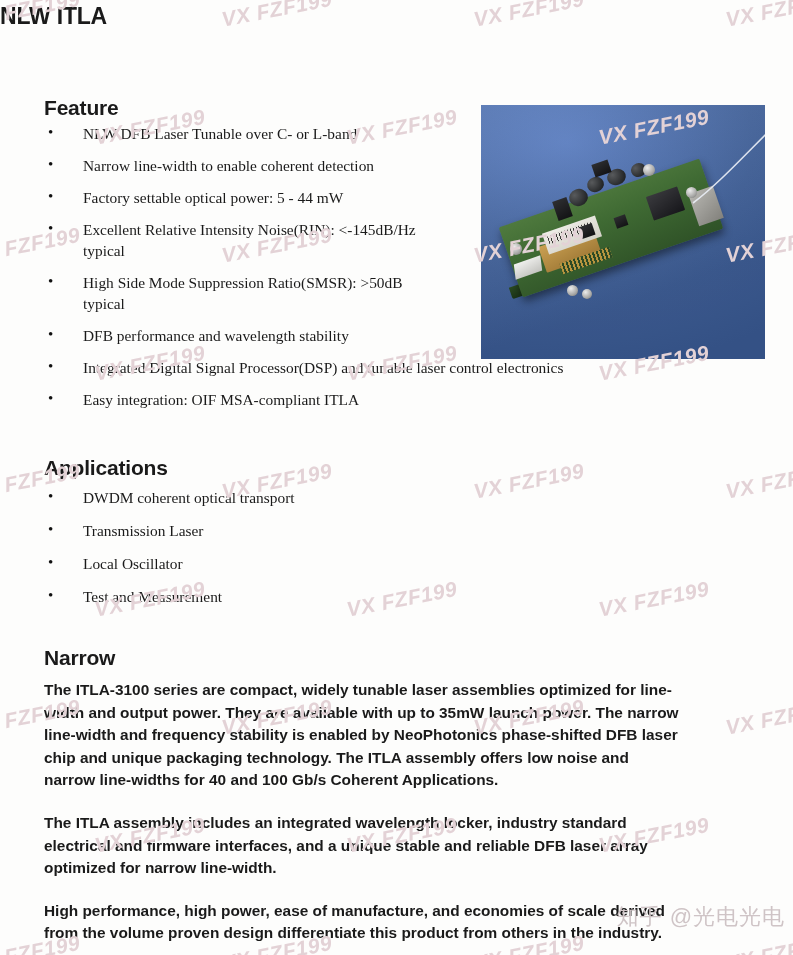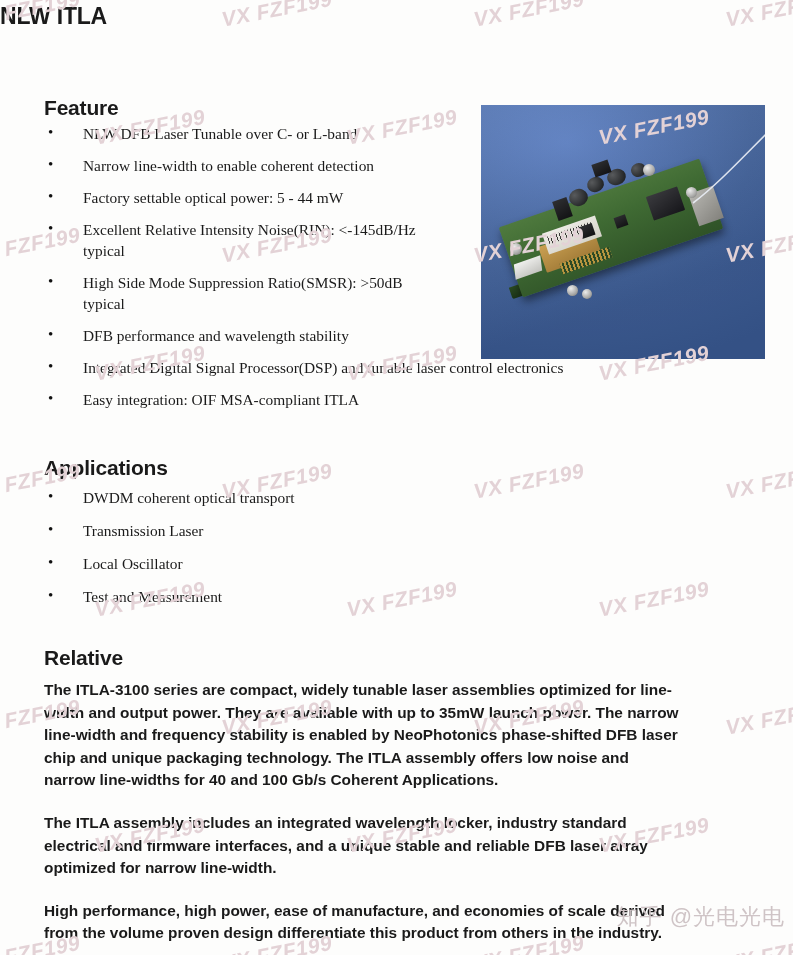--- a/index.html
+++ b/index.html
@@ -374,20 +374,20 @@
     </ul>
 
   <div class="section-heading" id="applications-heading">Applications</div>
   <ul class="bullets" id="applications-list">
       <li class="wide"><span>DWDM coherent optical transport</span></li>
       <li class="wide"><span>Transmission Laser</span></li>
       <li class="wide"><span>Local Oscillator</span></li>
       <li class="wide"><span>Test and Measurement</span></li>
     </ul>
 
-  <div class="section-heading" id="general-heading">Relative</div>
+  <div class="section-heading" id="general-heading">Narrow</div>
   <div id="general-body">
       <p>The ITLA-3100 series are compact, widely tunable laser assemblies optimized for line-width and output power. They are available with up to 35mW launch power. The narrow line-width and frequency stability is enabled by NeoPhotonics phase-shifted DFB laser chip and unique packaging technology.    The ITLA assembly offers low noise and narrow line-widths for 40 and 100 Gb/s Coherent Applications.</p>
       <p>The ITLA assembly includes an integrated wavelength locker, industry standard electrical and firmware interfaces, and a unique stable and reliable DFB laser array optimized for narrow line-width.</p>
       <p>High performance, high power, ease of manufacture, and economies of scale derived from the volume proven design differentiate this product from others in the industry.</p>
     </div>
 
 </div>
 
 </body></html>

